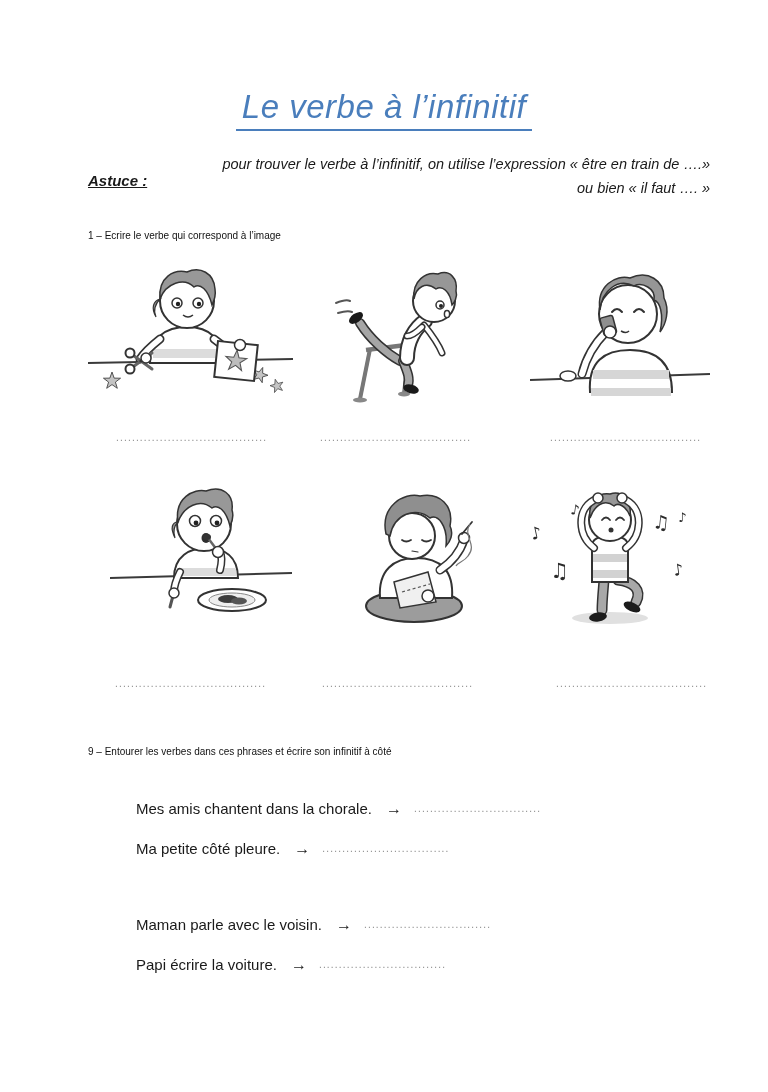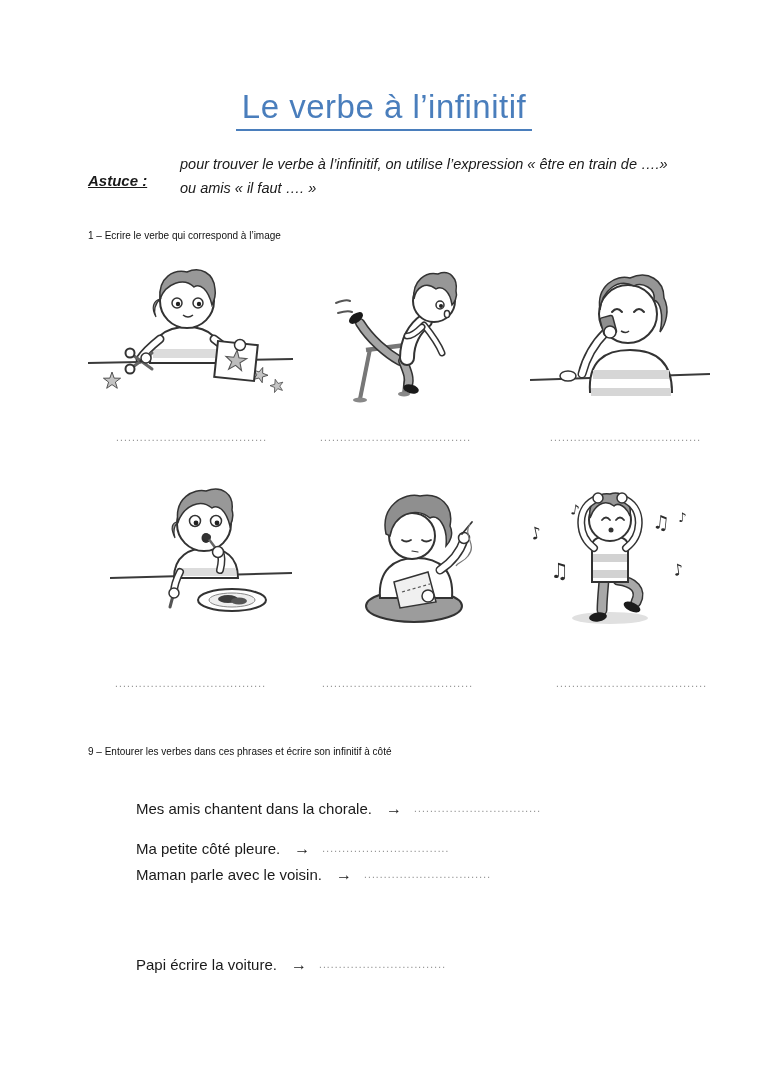--- a/index.html
+++ b/index.html
@@ -1,24 +1,24 @@
 <!DOCTYPE html>
 <html><head>
 <meta charset="utf-8">
 <style>
   html,body{margin:0;padding:0;background:#fff;}
   .page{position:relative;width:768px;height:1092px;background:#fff;overflow:hidden;
         font-family:"Liberation Sans",sans-serif;color:#1a1a1a;}
   .title-wrap{position:absolute;top:88px;left:0;width:768px;text-align:center;}
   .title{display:inline-block;font-size:33px;font-weight:400;color:#4a7ebc;
-         border-bottom:2px solid #4a7ebc;padding:0 6px 3px 6px;letter-spacing:.5px;}
+         border-bottom:2px solid #4a7ebc;padding:0 6px 3px 6px;letter-spacing:.5px;font-style:italic;}
   .astuce-label{position:absolute;left:88px;top:152px;font-size:15px;font-style:italic;
                 font-weight:700;text-decoration:underline;margin-top:20px;}
   .astuce-text{position:absolute;left:180px;top:152px;width:530px;font-size:14.5px;
-               font-style:italic;font-weight:500;line-height:24px;}
+               font-style:italic;font-weight:500;line-height:24px;text-align:right;}
   .heading{position:absolute;font-size:10px;font-weight:400;color:#111;}
   .h1{left:88px;top:230px;}
   .h2{left:88px;top:746px;}
   .illus{position:absolute;}
   .answer-dots{position:absolute;font-size:10px;letter-spacing:1.2px;color:#8a8a8a;
                white-space:nowrap;}
   .sentence{position:absolute;left:136px;font-size:15px;color:#1a1a1a;white-space:nowrap;}
   .sentence .arrow{margin:0 12px 0 14px;font-size:16px;color:#222;}
   .sentence .dots{font-size:10px;letter-spacing:1.2px;color:#8a8a8a;vertical-align:2px;}
 </style>
@@ -27,21 +27,21 @@
 
 <div class="page">
 
   <div class="title-wrap">
     <span class="title">Le verbe à l’infinitif</span>
   </div>
 
   <span class="astuce-label">Astuce :</span>
   <div class="astuce-text">
     <div>pour trouver le verbe à l’infinitif, on utilise l’expression « être en train de ….»</div>
-    <div>ou amis « il faut …. »</div>
+    <div>ou bien « il faut …. »</div>
   </div>
 
   <div class="heading h1">1 – Ecrire le verbe qui correspond à l’image</div>
 
   <svg class="illus" style="left:88px;top:263px" width="205" height="142" viewBox="0 0 205 142">
     <path d="M0,100 L205,96" stroke="#3a3a3a" stroke-width="2" fill="none"></path>
     <polygon points="0,-10 2.4,-3.2 9.5,-3.1 3.8,1.2 5.9,8.1 0,4 -5.9,8.1 -3.8,1.2 -9.5,-3.1 -2.4,-3.2" transform="translate(24,118) scale(0.9)" fill="#c4c4c4" stroke="#444" stroke-width="1"></polygon>
     <polygon points="0,-10 2.4,-3.2 9.5,-3.1 3.8,1.2 5.9,8.1 0,4 -5.9,8.1 -3.8,1.2 -9.5,-3.1 -2.4,-3.2" transform="translate(172,112) scale(0.8) rotate(20)" fill="#c4c4c4" stroke="#444" stroke-width="1"></polygon>
     <polygon points="0,-10 2.4,-3.2 9.5,-3.1 3.8,1.2 5.9,8.1 0,4 -5.9,8.1 -3.8,1.2 -9.5,-3.1 -2.4,-3.2" transform="translate(189,123) scale(0.7) rotate(-15)" fill="#c4c4c4" stroke="#444" stroke-width="1"></polygon>
     <path d="M62,100 C62,74 78,64 99,64 C120,64 134,74 134,100 Z" fill="#fff" stroke="#333" stroke-width="2"></path>
@@ -205,20 +205,20 @@
   <span class="answer-dots" style="left:556px;top:678px">......................................</span>
 
   <div class="heading h2">9 – Entourer les verbes dans ces phrases et écrire son infinitif à côté</div>
 
   <div class="sentence" style="top:800px">
     <span>Mes amis chantent dans la chorale.</span><span class="arrow">→</span><span class="dots">................................</span>
   </div>
   <div class="sentence" style="top:840px">
     <span>Ma petite côté pleure.</span><span class="arrow">→</span><span class="dots">................................</span>
   </div>
-  <div class="sentence" style="top:866px">
+  <div class="sentence" style="top:916px">
     <span>Maman parle avec le voisin.</span><span class="arrow">→</span><span class="dots">................................</span>
   </div>
   <div class="sentence" style="top:956px">
     <span>Papi écrire la voiture.</span><span class="arrow">→</span><span class="dots">................................</span>
   </div>
 
 </div>
 
 </body></html>

